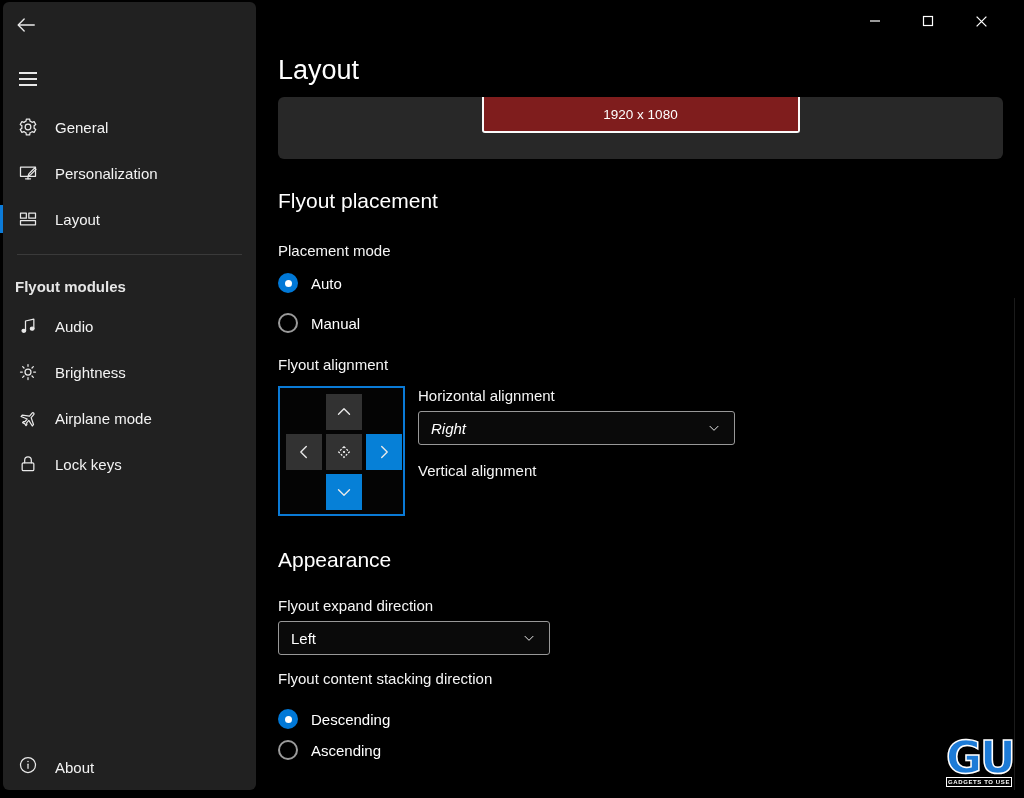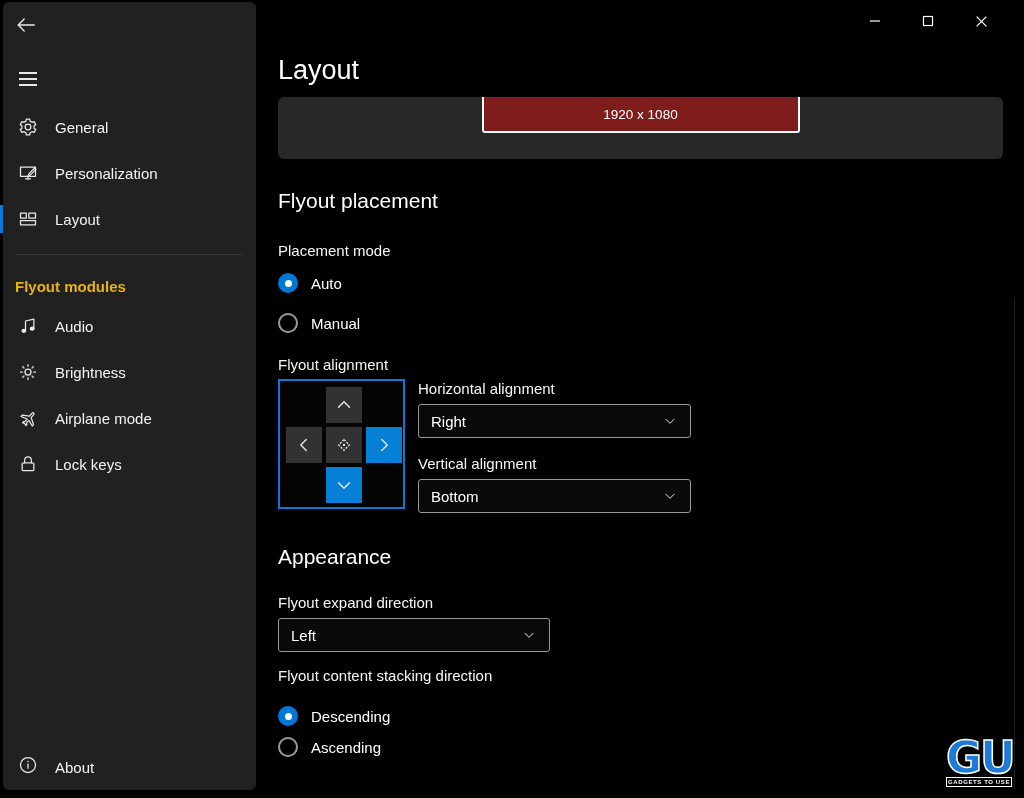--- a/index.html
+++ b/index.html
@@ -12,21 +12,21 @@
   .back-btn { margin:8px 0 0 8px; }
   .hamburger { margin:26px 0 0 10px; display:flex; flex-direction:column; gap:4px; width:30px; padding:6px; cursor:pointer; }
   .hamburger span { display:block; width:18px; height:2px; background:#e8e8e8; }
   .nav { margin-top:18px; }
   .nav-item { position:relative; height:34px; display:flex; align-items:center; padding-left:14px; margin-bottom:12px; cursor:pointer; }
   .nav-item .accent { display:none; }
   .nav-item.selected .accent { display:block; position:absolute; left:-3px; top:3px; width:3px; height:28px; background:#0c7bd8; }
   .nav-icon { width:22px; height:22px; display:flex; align-items:center; justify-content:center; flex:0 0 22px; }
   .nav-label { margin-left:16px; font-size:15px; color:#f3f3f3; }
   .divider { height:1px; background:#3a3a3a; margin:6px 14px 0 14px; }
-  .section-header { font-size:15px; font-weight:bold; color:#eab308; padding-left:12px; margin:23px 0 14px 0; }
+  .section-header { font-size:15px; font-weight:bold; color:#e5e5e5; padding-left:12px; margin:23px 0 14px 0; }
   .sidebar-spacer { flex:1; }
   .about-item { margin-bottom:14px;align-items:flex-end; }
 
   svg.ic { stroke:#e9e9e9; fill:none; stroke-width:1.5; stroke-linecap:round; stroke-linejoin:round; }
 
   
   .main { position:absolute; left:256px; right:2px; top:2px; bottom:8px; background:#000; padding:0 19px 0 22px; }
   .titlebar { height:38px; display:flex; justify-content:flex-end; align-items:center; gap:9px; }
   .win-btn { width:44px; height:30px; display:flex; align-items:center; justify-content:center; background:transparent; border:none; cursor:pointer; }
 
@@ -45,32 +45,32 @@
   .lbl-stack { margin-top:14px; }
 
   .radio-row { display:flex; align-items:center; cursor:pointer; }
   .rr1 { margin-top:12px; } .rr2 { margin-top:20px; }
   .rr3 { margin-top:11px; } .rr4 { margin-top:20px; }
   .radio { width:20px; height:20px; border-radius:50%; border:2px solid #9b9b9b; background:transparent; flex:0 0 20px; position:relative; }
   .radio.checked { border:none; background:#0078d7; }
   .radio.checked::after { content:""; position:absolute; left:50%; top:50%; width:7px; height:7px; margin:-3.5px 0 0 -3.5px; border-radius:50%; background:#fff; }
   .radio-label { margin-left:13px; font-size:15px; color:#fff; }
 
-  .align-row { margin-top:4px; display:flex; align-items:flex-start; }
+  .align-row { margin-top:11px; display:flex; align-items:flex-start; }
   .dpad { width:127px; height:130px; border:2px solid #0a7ad6; background:#040404; display:grid; grid-template-columns:repeat(3,36px); grid-template-rows:repeat(3,36px); gap:4px; padding:6px 5.5px; }
   .dpad-btn { width:36px; height:36px; border:none; background:#323232; display:flex; align-items:center; justify-content:center; cursor:pointer; }
   .dpad-btn.active { background:#0680d7; }
   .cell-up { grid-column:2; grid-row:1; } .cell-left { grid-column:1; grid-row:2; }
   .cell-center { grid-column:2; grid-row:2; } .cell-right { grid-column:3; grid-row:2; }
   .cell-down { grid-column:2; grid-row:3; }
 
   .align-col { margin-left:13px; }
   .select { height:34px; background:#0a0a0a; border:1px solid #989898; border-radius:3px; display:flex; align-items:center; padding:0 12px; font-size:15px; color:#fff; cursor:pointer; margin-top:5px; }
   .select .sel-text { flex:1; }
-  .w273 { width:273px; } .w272 { width:272px; }
+  .w273 { width:317px;font-style:italic; } .w272 { width:272px; }
   .mt16 { margin-top:16px; }
 
   .scroll-hint { position:absolute; right:9px; top:298px; bottom:8px; width:1px; background:#1b1b1b; }
 
   
   .watermark { position:absolute; right:12px; bottom:11px; width:66px; text-align:center; }
   .wm-letters { font-size:44px; line-height:34px; font-weight:700; color:#1d7bd7; -webkit-text-stroke:1.5px #fff; letter-spacing:-2px; font-family:"DejaVu Sans", sans-serif; }
   .wm-caption { margin-top:2px; background:#000; border:1px solid #fff; color:#fff; font-size:6px; letter-spacing:0.6px; padding:1px 0; font-weight:bold; }
 </style>
 </head>
@@ -262,26 +262,20 @@
 
       <div class="align-col">
         <div class="field-label">Horizontal alignment</div>
         <div class="select w273">
           <span class="sel-text">Right</span>
           <svg class="ic" width="16" height="16" viewBox="0 0 24 24" stroke="#cfcfcf">
               <path d="m6 9.5 6 6 6-6"></path>
             </svg>
         </div>
         <div class="field-label mt16">Vertical alignment</div>
-        <div class="select w273">
-          <span class="sel-text">Bottom</span>
-          <svg class="ic" width="16" height="16" viewBox="0 0 24 24" stroke="#cfcfcf">
-              <path d="m6 9.5 6 6 6-6"></path>
-            </svg>
-        </div>
       </div>
     </div>
 
     <h2 class="section-title h-appearance">Appearance</h2>
 
     <div class="field-label lbl-expand">Flyout expand direction</div>
     <div class="select w272">
       <span class="sel-text">Left</span>
       <svg class="ic" width="16" height="16" viewBox="0 0 24 24" stroke="#cfcfcf">
           <path d="m6 9.5 6 6 6-6"></path>

